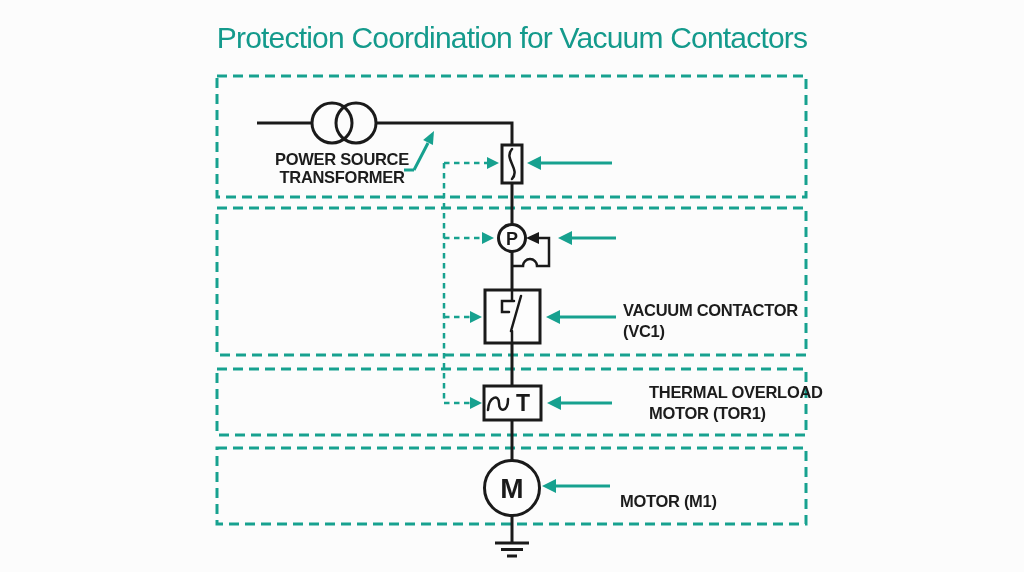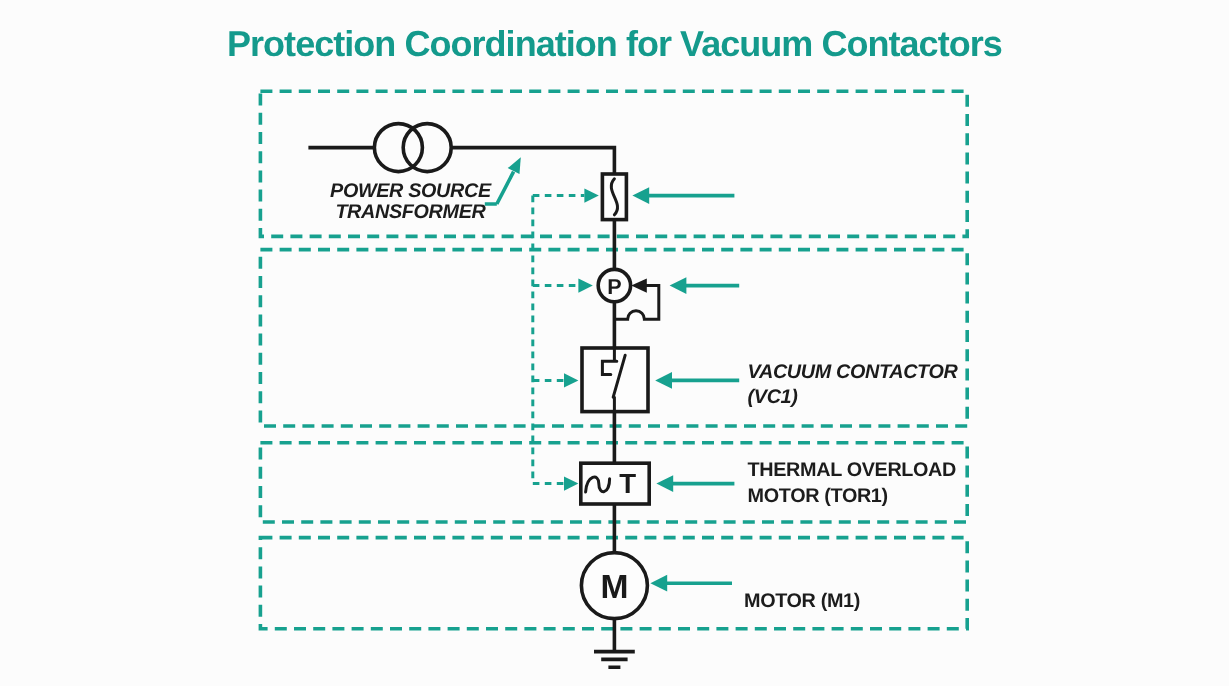--- a/index.html
+++ b/index.html
@@ -13,21 +13,21 @@
   .stage{
     position:relative;
     width:1024px;height:572px;
     background:var(--bg);
     font-family:"Liberation Sans",sans-serif;
     overflow:hidden;
   }
   .title{
     position:absolute;top:21px;left:0;width:100%;
     text-align:center;
-    font-size:30px;font-weight:bold;letter-spacing:-0.8px;
+    font-size:30px;font-weight:normal;letter-spacing:-0.8px;
     color:var(--title);
   }
   svg{position:absolute;top:0;left:0;}
   .box{fill:none;stroke:var(--accent);stroke-width:3;stroke-dasharray:10 6;}
   .sig{fill:none;stroke:var(--accent);stroke-width:2.5;stroke-dasharray:5.5 4.5;}
   .sig-head{fill:var(--accent);stroke:none;}
   .teal-line{stroke:var(--accent);stroke-width:3;fill:none;}
   .teal-head{fill:var(--accent);stroke:none;}
   .blk{stroke:var(--line);stroke-width:3;fill:none;}
   .blk-thin{stroke:var(--line);stroke-width:2.5;fill:none;stroke-linecap:round;}
@@ -130,32 +130,32 @@
       <polygon class="sig-head" points="494,238 482,232 482,244"></polygon>
 
       <line class="sig" x1="444" y1="317" x2="470" y2="317"></line>
       <polygon class="sig-head" points="482,317 470,311 470,323"></polygon>
 
       <line class="sig" x1="444" y1="403" x2="470" y2="403"></line>
       <polygon class="sig-head" points="482,403 470,397 470,409"></polygon>
     </g>
   </svg>
 
-  <div class="lbl lbl-center" style="left:262px;top:150px;width:160px;font-style:italic;">
+  <div class="lbl lbl-center" style="left:262px;top:150px;width:160px;">
     <span>POWER SOURCE</span><br>
     <span>TRANSFORMER</span>
   </div>
 
 
 
-  <div class="lbl" style="left:623px;top:300px;font-style:italic;">
+  <div class="lbl" style="left:623px;top:300px;">
     <span>VACUUM CONTACTOR</span><br>
     <span>(VC1)</span>
   </div>
 
-  <div class="lbl" style="left:623px;top:382px;">
+  <div class="lbl" style="left:649px;top:382px;">
     <span>THERMAL OVERLOAD</span><br>
     <span>MOTOR (TOR1)</span>
   </div>
 
   <div class="lbl" style="left:620px;top:476px;margin-top:15px;">MOTOR (M1)</div>
 
 </div>
 
 </body></html>

